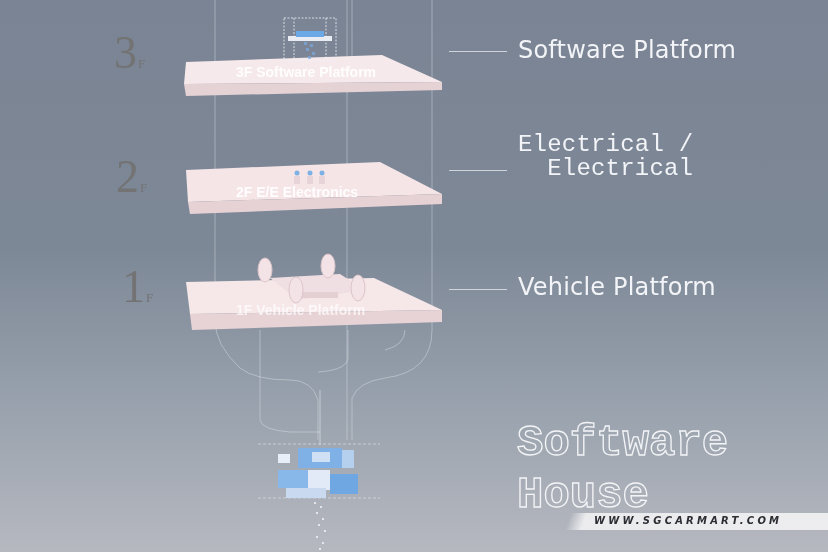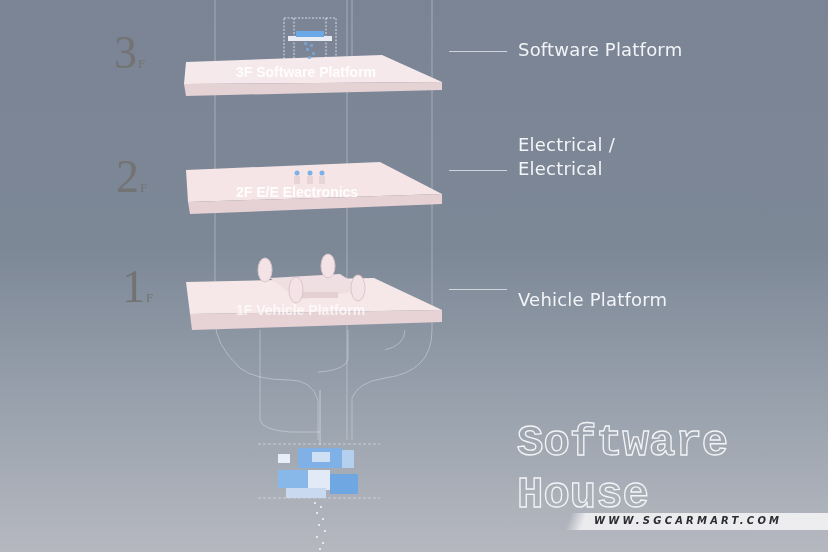--- a/index.html
+++ b/index.html
@@ -8,22 +8,22 @@
     background: linear-gradient(180deg, #7b8494 0%, #7d8897 45%, #9aa3ae 75%, #b6b8c0 100%);
     font-family: "DejaVu Sans", sans-serif;
   }
   .canvas { position: absolute; inset: 0; }
   .floor-num {
     position: absolute; color: #737373; font-family: Liberation Serif, serif;
     font-weight: 200; font-size: 46px; line-height: 1; letter-spacing: -1px;
   }
   .floor-num .sub { font-size: 13px; margin-left: 2px; vertical-align: baseline; }
   .label {
-    position: absolute; color: #f2f4f7; font-size: 18px; line-height: 24px;
-    font-family: "DejaVu Sans", sans-serif; font-weight: 400; letter-spacing: 0.2px;
+    position: absolute; color: #f2f4f7; font-size: 24px; line-height: 24px;
+    font-family: "DejaVu Sans", sans-serif; font-weight: 400; letter-spacing: 0.2px; text-align: right;
   }
   .leader { position: absolute; height: 1px; background: rgba(235,238,243,0.75); width: 58px; }
   .slab-caption {
     position: absolute; color: rgba(255,255,255,0.92); font-weight: bold;
     font-size: 14px; font-family: "Liberation Sans", sans-serif; white-space: nowrap;
   }
   .title-outline {
     position: absolute; left: 517px; font-family: Liberation Mono, monospace; font-weight: bold;
     font-size: 44px; line-height: 44px; color: transparent;
     -webkit-text-stroke: 1.3px #f3f4f6; letter-spacing: 0px;
@@ -101,21 +101,21 @@
         <circle cx="37" cy="9" r="2.5"></circle>
       </g>
     <g fill="rgba(230,210,215,0.9)">
         <rect x="9" y="12" width="6" height="8"></rect>
         <rect x="22" y="12" width="6" height="8"></rect>
         <rect x="34" y="12" width="6" height="8"></rect>
       </g>
   </svg>
   <div class="slab-caption" style="left:236px;top:184px;">2F  E/E Electronics</div>
   <div class="leader" style="left:449px;top:170px;"></div>
-  <div class="label" style="left:518px;top:133px;">
+  <div class="label" style="left:518px;top:133px;font-family:Liberation Mono, monospace;">
     <div>Electrical /</div>
     <div>Electrical</div>
   </div>
 
   <div class="floor-num" style="left:122px;top:264px;">
     <span>1</span><span class="sub">F</span>
   </div>
   <svg style="position:absolute;left:184px;top:268px" width="260" height="66">
     <polygon points="2,14 190,10 258,42 6,46" fill="#f6e7e9"></polygon>
     <polygon points="6,46 258,42 258,54 8,62" fill="#e7d3d6"></polygon>
@@ -123,21 +123,21 @@
   <svg style="position:absolute;left:250px;top:250px" width="130" height="60">
     <polygon points="20,28 90,24 115,40 48,50" fill="#f0dfe2"></polygon>
     <rect x="48" y="42" width="40" height="6" fill="#e4cfd3"></rect>
     <ellipse cx="15" cy="20" rx="7" ry="12" fill="#f3e3e6" stroke="#dcc6ca"></ellipse>
     <ellipse cx="78" cy="16" rx="7" ry="12" fill="#f3e3e6" stroke="#dcc6ca"></ellipse>
     <ellipse cx="46" cy="40" rx="7" ry="13" fill="#f3e3e6" stroke="#dcc6ca"></ellipse>
     <ellipse cx="108" cy="38" rx="7" ry="13" fill="#f3e3e6" stroke="#dcc6ca"></ellipse>
   </svg>
   <div class="slab-caption" style="left:236px;top:302px;opacity:0.75;">1F  Vehicle Platform</div>
   <div class="leader" style="left:449px;top:289px;"></div>
-  <div class="label" style="left:518px;top:288px;">
+  <div class="label" style="left:518px;top:275px;">
     <div>Vehicle Platform</div>
   </div>
 
   <svg style="position:absolute;left:258px;top:440px" width="124" height="112">
     <g stroke="rgba(240,242,248,0.5)" stroke-width="1" stroke-dasharray="3 2">
       <line x1="0" y1="4" x2="122" y2="4"></line>
       <line x1="0" y1="58" x2="122" y2="58"></line>
     </g>
     <rect x="20" y="14" width="12" height="9" fill="#e8eef8"></rect>
     <rect x="40" y="8" width="44" height="20" fill="#7fb1e6"></rect>

